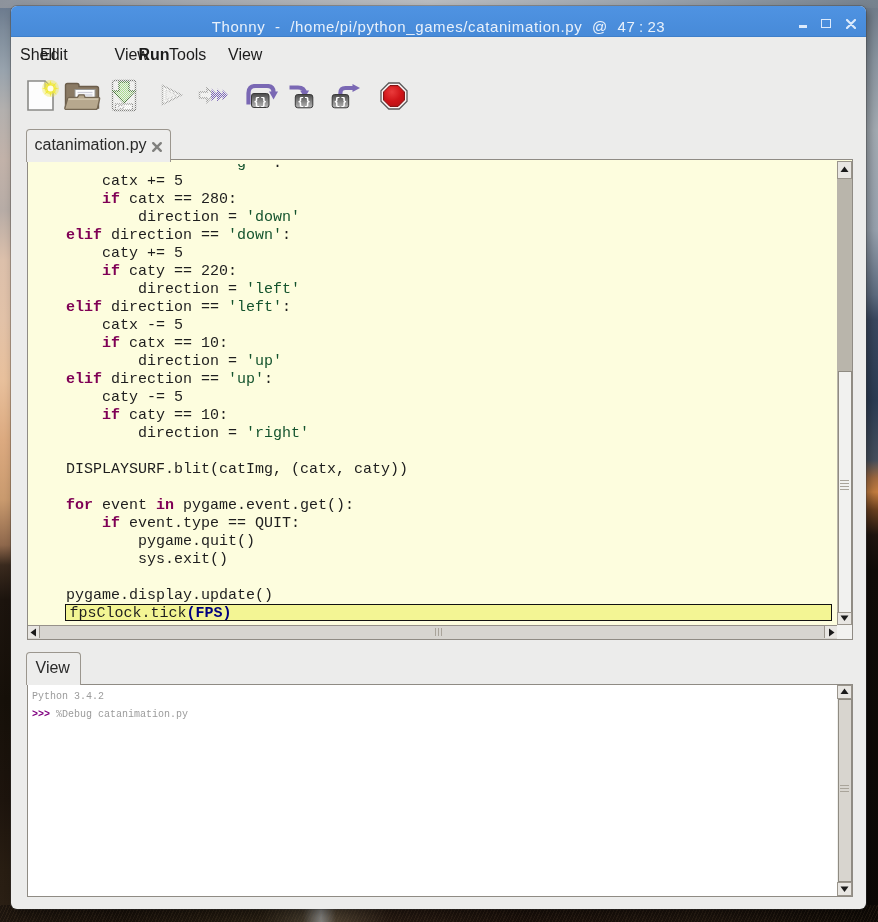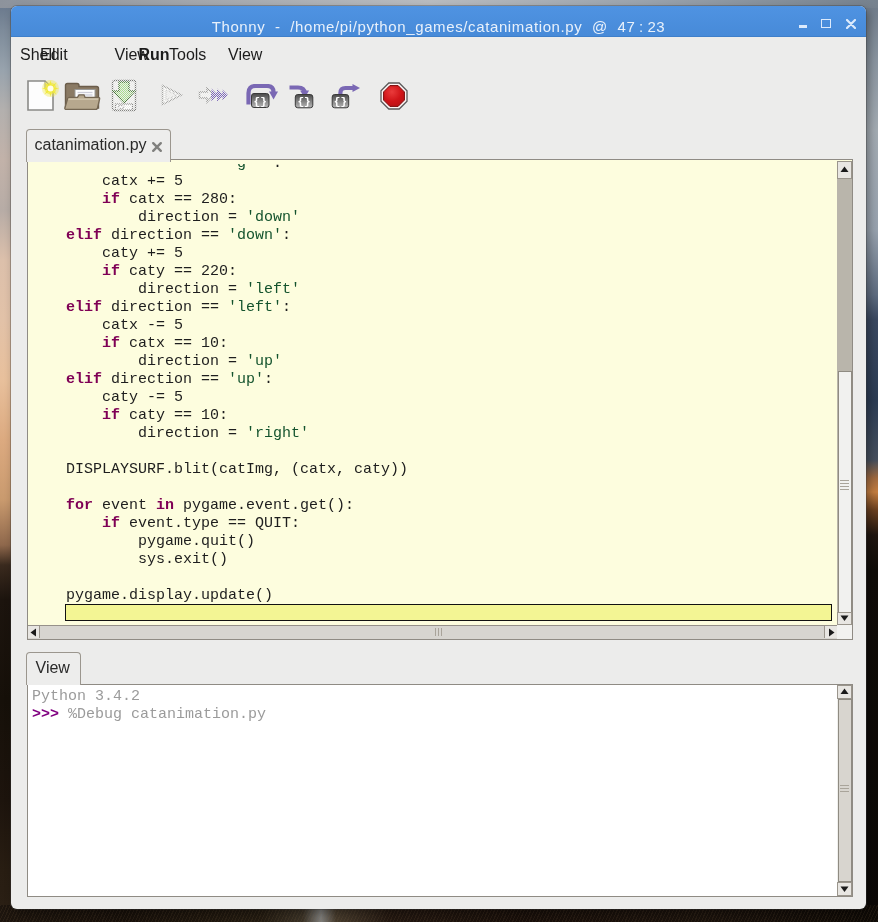--- a/index.html
+++ b/index.html
@@ -48,21 +48,21 @@
   #edpre{position:absolute;left:2px;top:13.3px;margin:0;font-family:"Liberation Mono",monospace;
      font-size:15px;line-height:18px;color:#1e1e1e;white-space:pre;}
   #edpre0{position:absolute;left:2px;top:-9.7px;margin:0;font-family:"Liberation Mono",monospace;
      font-size:15px;line-height:18px;color:#1e1e1e;white-space:pre;}
   .k{font-weight:bold;color:#7f0055;}
   .s{color:#14532d;}
   .b{font-weight:bold;color:#00007f;}
   #hlbox{position:absolute;left:37px;top:443.6px;width:765px;height:15.5px;background:#f3f594;border:1px solid #111;}
   
   #shpre{position:absolute;left:4px;top:3px;margin:0;font-family:"Liberation Mono",monospace;
-     font-size:15px;line-height:18px;color:#9b9b9b;white-space:pre;}
+     font-size:10px;line-height:18px;color:#9b9b9b;white-space:pre;}
   .p{font-weight:bold;color:#800080;}
 </style>
 </head>
 <body>
 <div id="page">
   <div class="abs" id="deskL"></div>
   <div class="abs" id="deskR"></div>
   <div class="abs" id="deskT"></div>
   <div class="abs" id="deskB"></div>
   <div class="abs" id="win">
@@ -209,20 +209,21 @@
 
     <span class="k">for</span> event <span class="k">in</span> pygame.event.get():
         <span class="k">if</span> event.type == QUIT:
             pygame.quit()
             sys.exit()
 
     pygame.display.update()
 </pre>
       </div>
       <div id="hlbox"></div>
+      <div id="edtext2" style="position:absolute;left:5.5px;top:445px;font-family:'Liberation Mono',monospace;font-size:15px;line-height:18.2px;color:#1e1e1e;white-space:pre;">    fpsClock.tick<span class="b">(FPS)</span></div>
 
       <div class="abs" style="left:809px;top:1px;width:15px;height:464px;background:#b9b5ab;"></div>
       <div class="abs" style="left:809px;top:1px;width:13px;height:16px;background:#e8e6e2;border:1px solid #9a958c;"></div>
       <svg class="abs" style="left:812px;top:6px;" width="9" height="7" viewBox="0 0 9 7">
           <path d="M4.5 0.5 L8.5 6 L0.5 6 Z" fill="#1a1a1a"></path>
         </svg>
       <div class="abs" style="left:809.5px;top:211px;width:12px;height:240px;background:#f1f1ef;border:1px solid #8f8b82;"></div>
       <div class="abs" style="left:812px;top:320px;width:9px;height:1.2px;background:#a9a49a;"></div>
       <div class="abs" style="left:812px;top:323px;width:9px;height:1.2px;background:#a9a49a;"></div>
       <div class="abs" style="left:812px;top:326px;width:9px;height:1.2px;background:#a9a49a;"></div>

